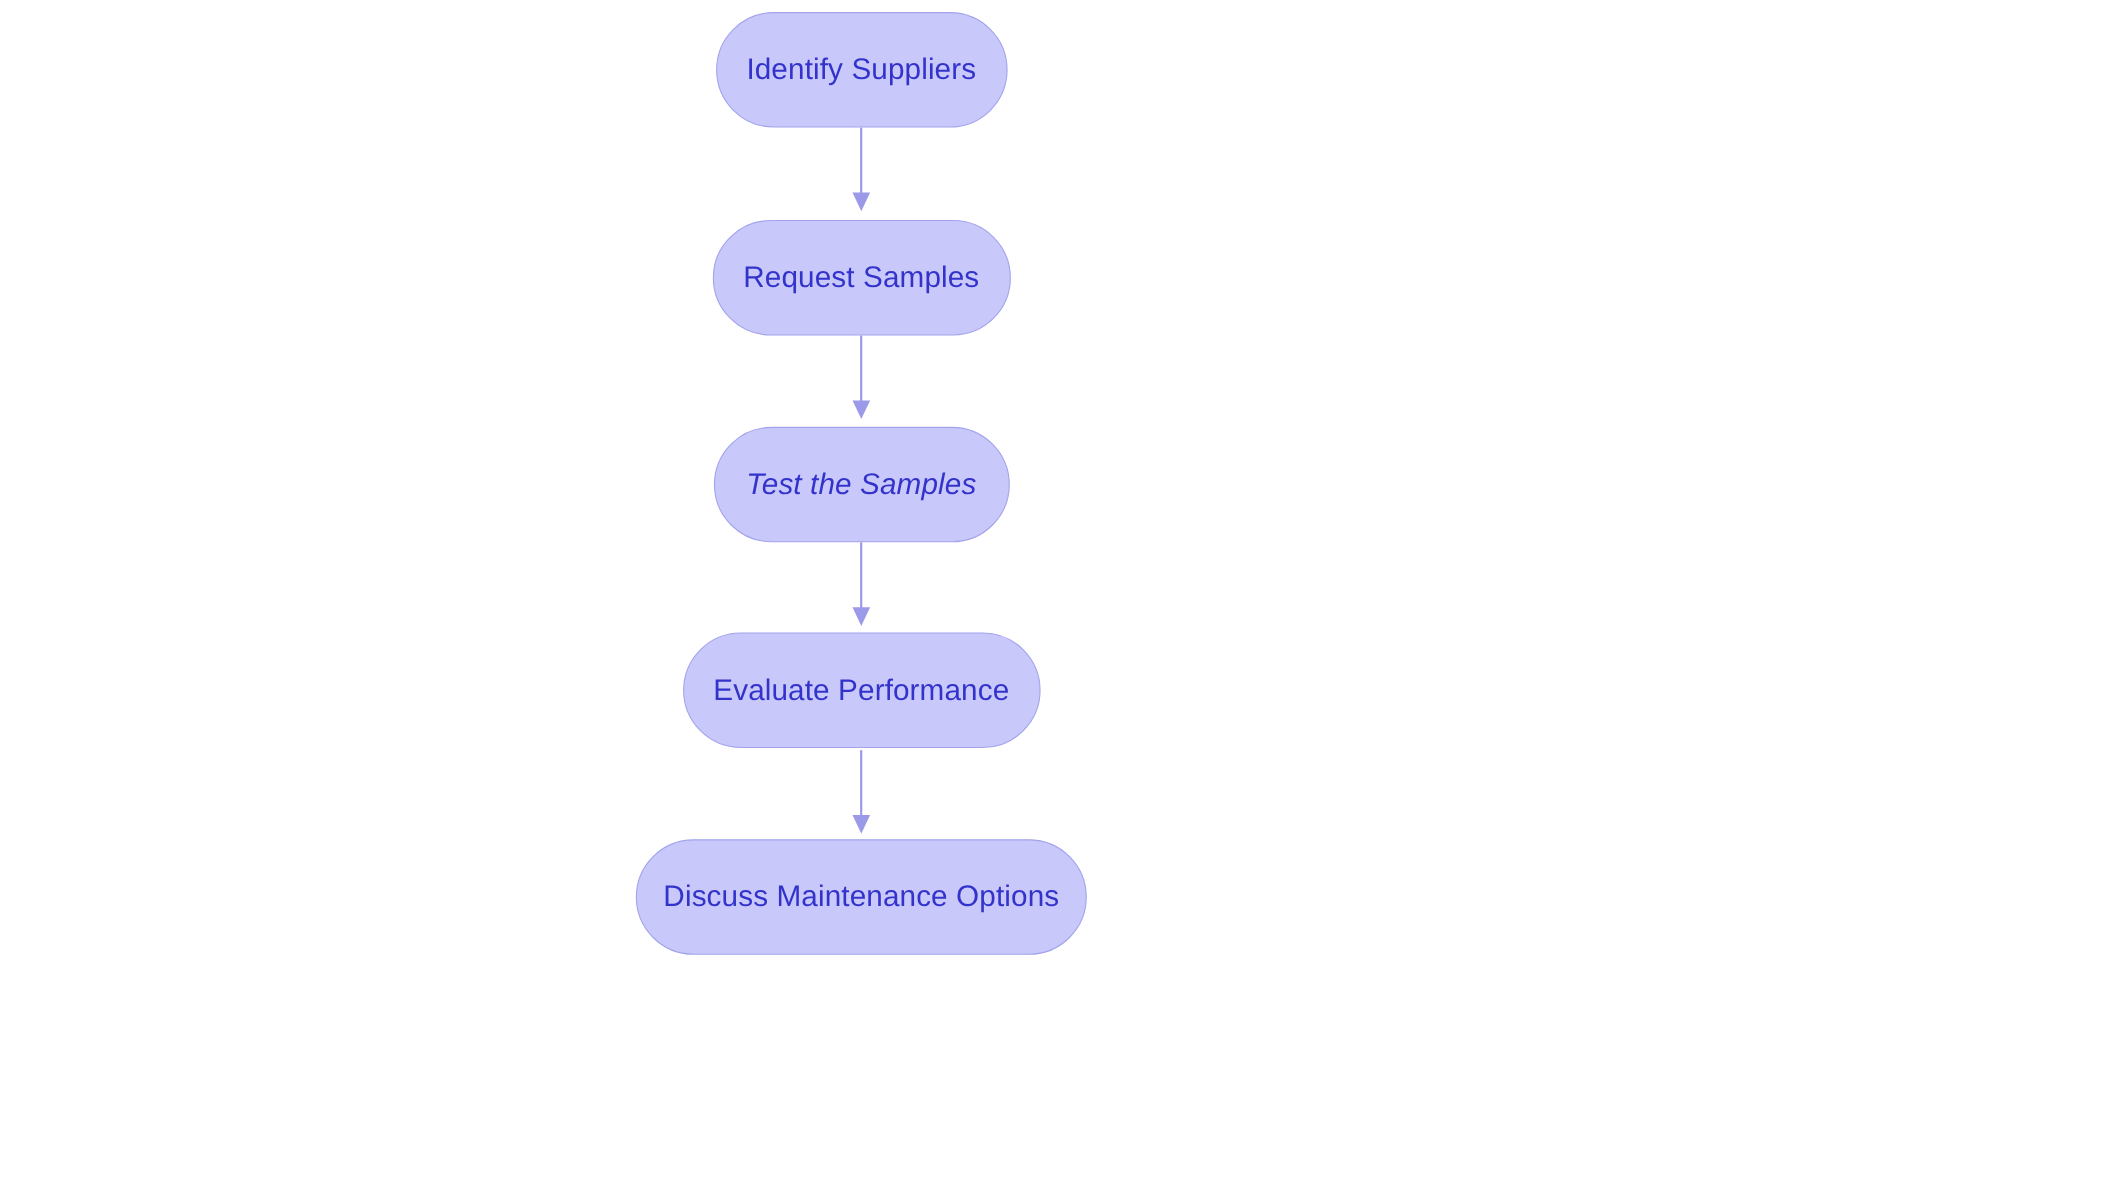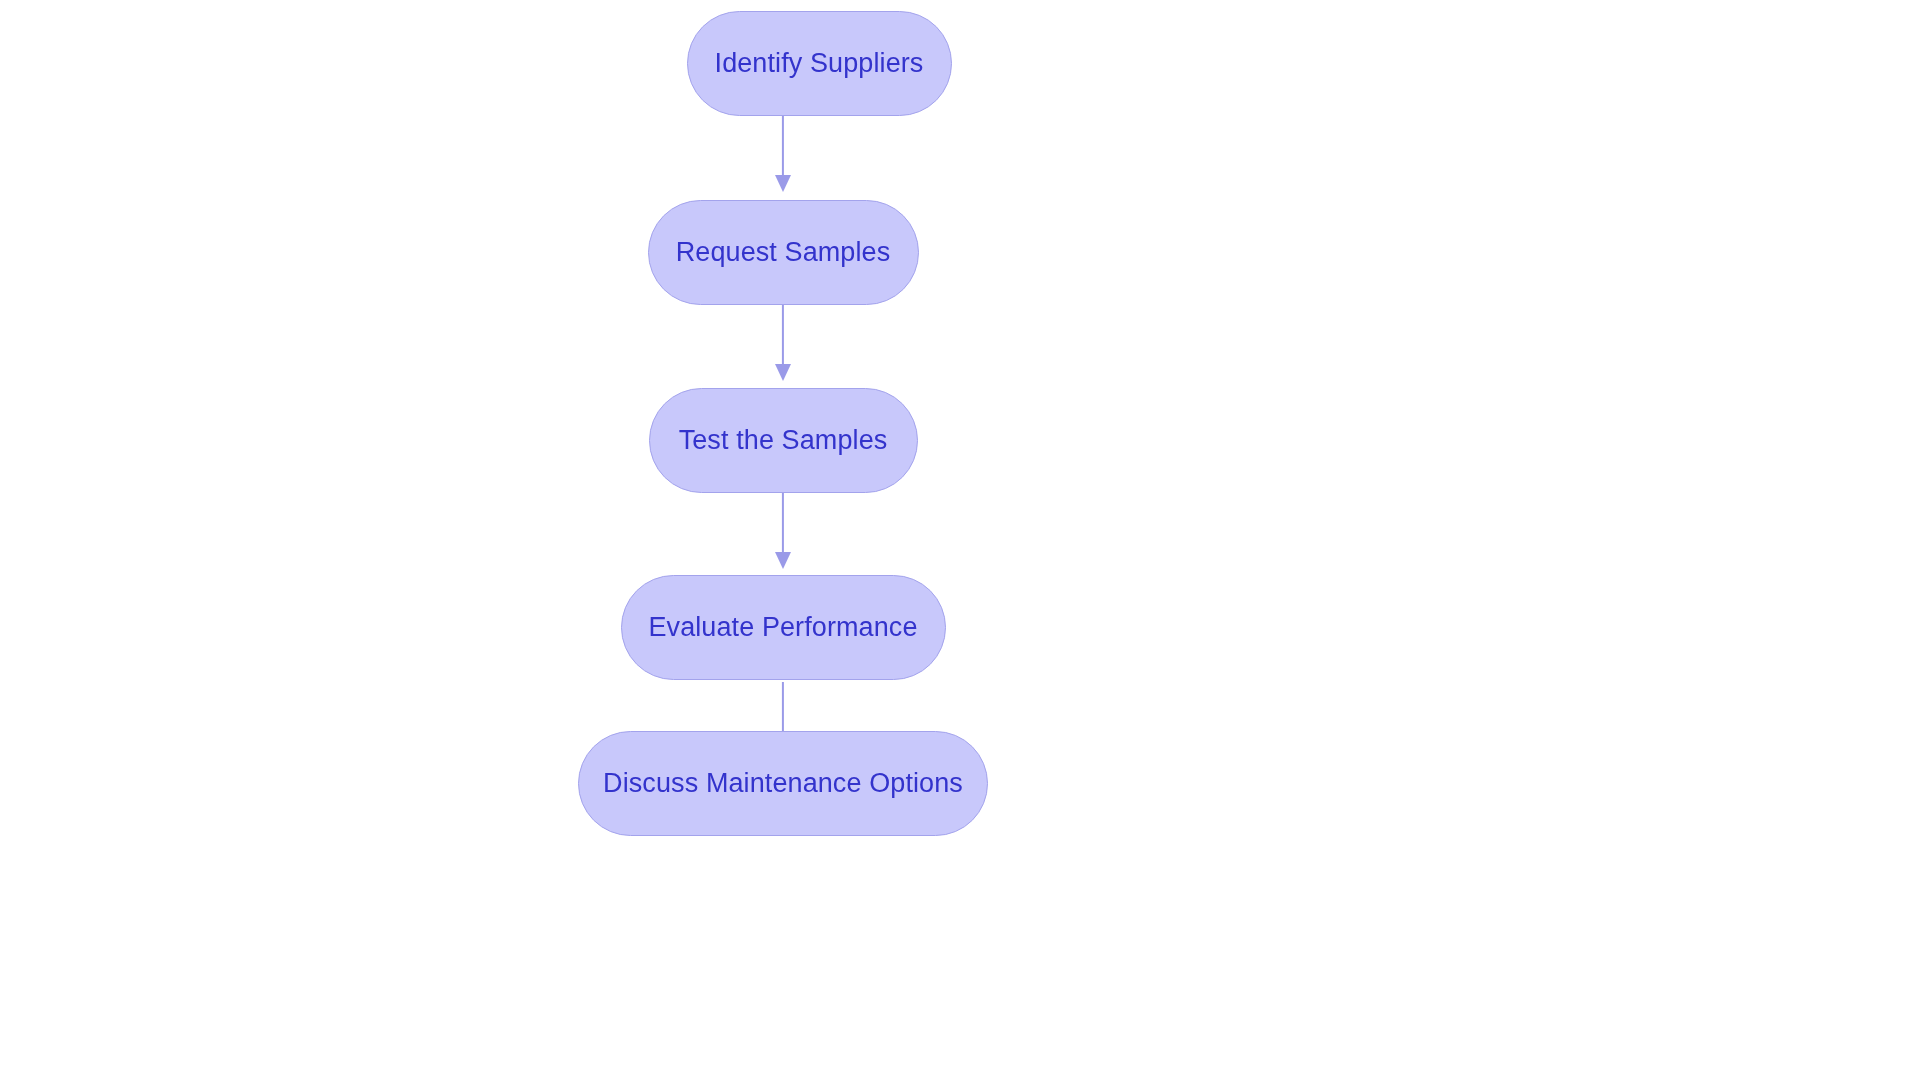--- a/index.html
+++ b/index.html
@@ -95,43 +95,43 @@
   <div class="flow-connector" style="left:665px; top:493px; width:236px; height:76px;">
     <div class="connector-line" style="height:60px;"></div>
     <div class="connector-arrowhead"></div>
   </div>
 
   <div class="flow-connector" style="left:665px; top:682px; width:236px; height:76px;">
     <div class="connector-line" style="height:60px;"></div>
     <div class="connector-arrowhead"></div>
   </div>
 
-  <div class="node-slot" style="top:11px; height:105px;padding-left:36px;">
+  <div class="node-slot" style="top:11px; height:105px;">
     <div class="flow-node" style="width:265px; height:105px;">
       <span class="flow-node-label">Identify Suppliers</span>
     </div>
   </div>
 
   <div class="node-slot" style="top:200px; height:105px;">
     <div class="flow-node" style="width:271px; height:105px;">
       <span class="flow-node-label">Request Samples</span>
     </div>
   </div>
 
   <div class="node-slot" style="top:388px; height:105px;">
-    <div class="flow-node" style="width:269px; height:105px;">
+    <div class="flow-node" style="width:269px; height:105px;font-style:italic;">
       <span class="flow-node-label">Test the Samples</span>
     </div>
   </div>
 
   <div class="node-slot" style="top:575px; height:105px;">
     <div class="flow-node" style="width:325px; height:105px;">
       <span class="flow-node-label">Evaluate Performance</span>
     </div>
   </div>
 
-  <div class="node-slot" style="top:731px; height:105px;">
+  <div class="node-slot" style="top:763px; height:105px;">
     <div class="flow-node" style="width:410px; height:105px;">
       <span class="flow-node-label">Discuss Maintenance Options</span>
     </div>
   </div>
 
 </div>
 
 </body></html>

